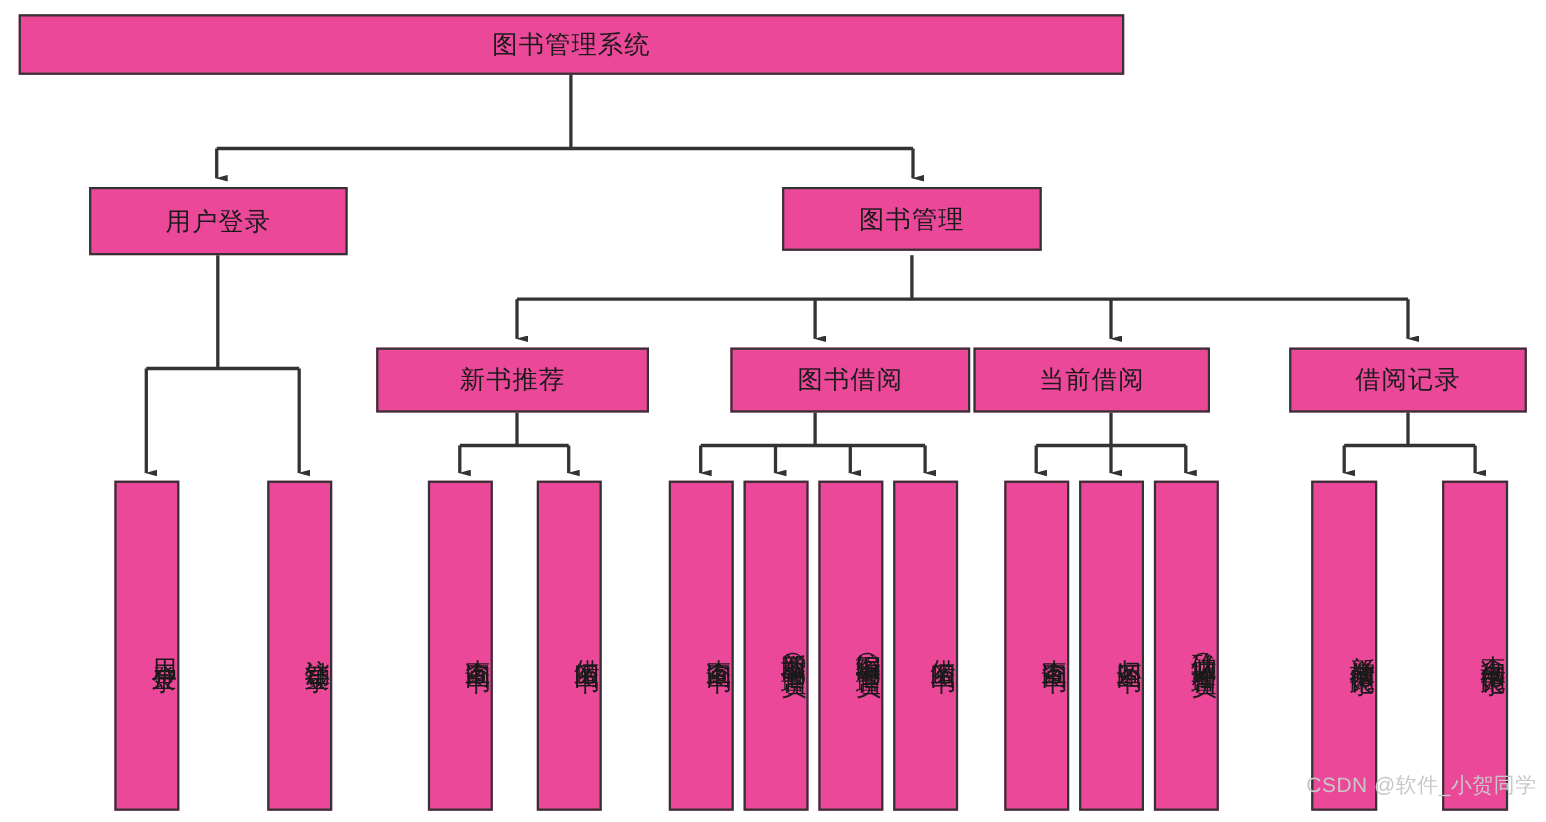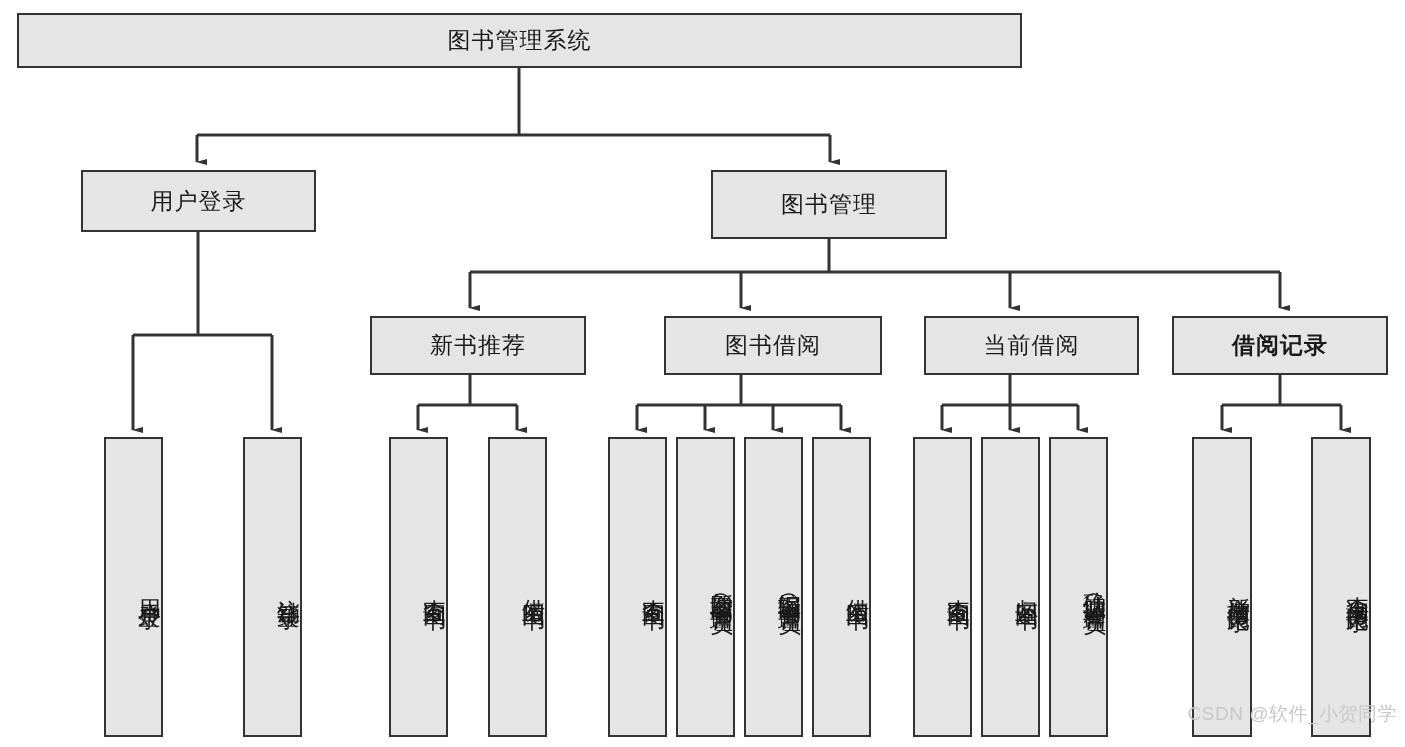--- a/index.html
+++ b/index.html
@@ -22,21 +22,21 @@
     left: 0;
     top: 0;
     width: 1405px;
     height: 747px;
     pointer-events: none;
   }
   .node {
     position: absolute;
     box-sizing: border-box;
     border: 2px solid #333333;
-    background: #e5e5e5;
+    background: #ec4899;
     display: flex;
     align-items: center;
     justify-content: center;
     color: #1a1a1a;
   }
   .node-h {
     font-size: 23px;
     letter-spacing: 1px;
   }
   .node-v {
@@ -119,34 +119,34 @@
     </g>
   </svg>
 
   <div class="node node-h" id="n-root" style="left: 17px; top: 13px; width: 1005px; height: 55px;">
       <span>图书管理系统</span>
     </div>
 
   <div class="node node-h" id="n-l2-0" style="left: 81px; top: 170px; width: 235px; height: 62px;">
       <span>用户登录</span>
     </div>
-  <div class="node node-h" id="n-l2-1" style="left: 711px; top: 170px; width: 236px; height: 69px;">
+  <div class="node node-h" id="n-l2-1" style="left: 711px; top: 170px; width: 236px; height: 58px;">
       <span>图书管理</span>
     </div>
 
-  <div class="node node-h" id="n-l3-0" style="left: 370px; top: 316px; width: 216px; height: 59px;">
+  <div class="node node-h" id="n-l3-0" style="left: 342px; top: 316px; width: 248px; height: 59px;">
       <span>新书推荐</span>
     </div>
   <div class="node node-h" id="n-l3-1" style="left: 664px; top: 316px; width: 218px; height: 59px;">
       <span>图书借阅</span>
     </div>
-  <div class="node node-h" id="n-l3-2" style="left: 924px; top: 316px; width: 215px; height: 59px;">
+  <div class="node node-h" id="n-l3-2" style="left: 885px; top: 316px; width: 215px; height: 59px;">
       <span>当前借阅</span>
     </div>
-  <div class="node node-h" id="n-l3-3" style="left: 1172px; top: 316px; width: 216px; height: 59px; font-weight: bold;">
+  <div class="node node-h" id="n-l3-3" style="left: 1172px; top: 316px; width: 216px; height: 59px;">
       <span>借阅记录</span>
     </div>
 
   <div class="node node-v" id="n-leaf-0" style="left: 104px; top: 437px; width: 59px; height: 300px;">
       <span class="vtext">用户登录</span>
     </div>
   <div class="node node-v" id="n-leaf-1" style="left: 243px; top: 437px; width: 59px; height: 300px;">
       <span class="vtext">注销登录</span>
     </div>
   <div class="node node-v" id="n-leaf-2" style="left: 389px; top: 437px; width: 59px; height: 300px;">

